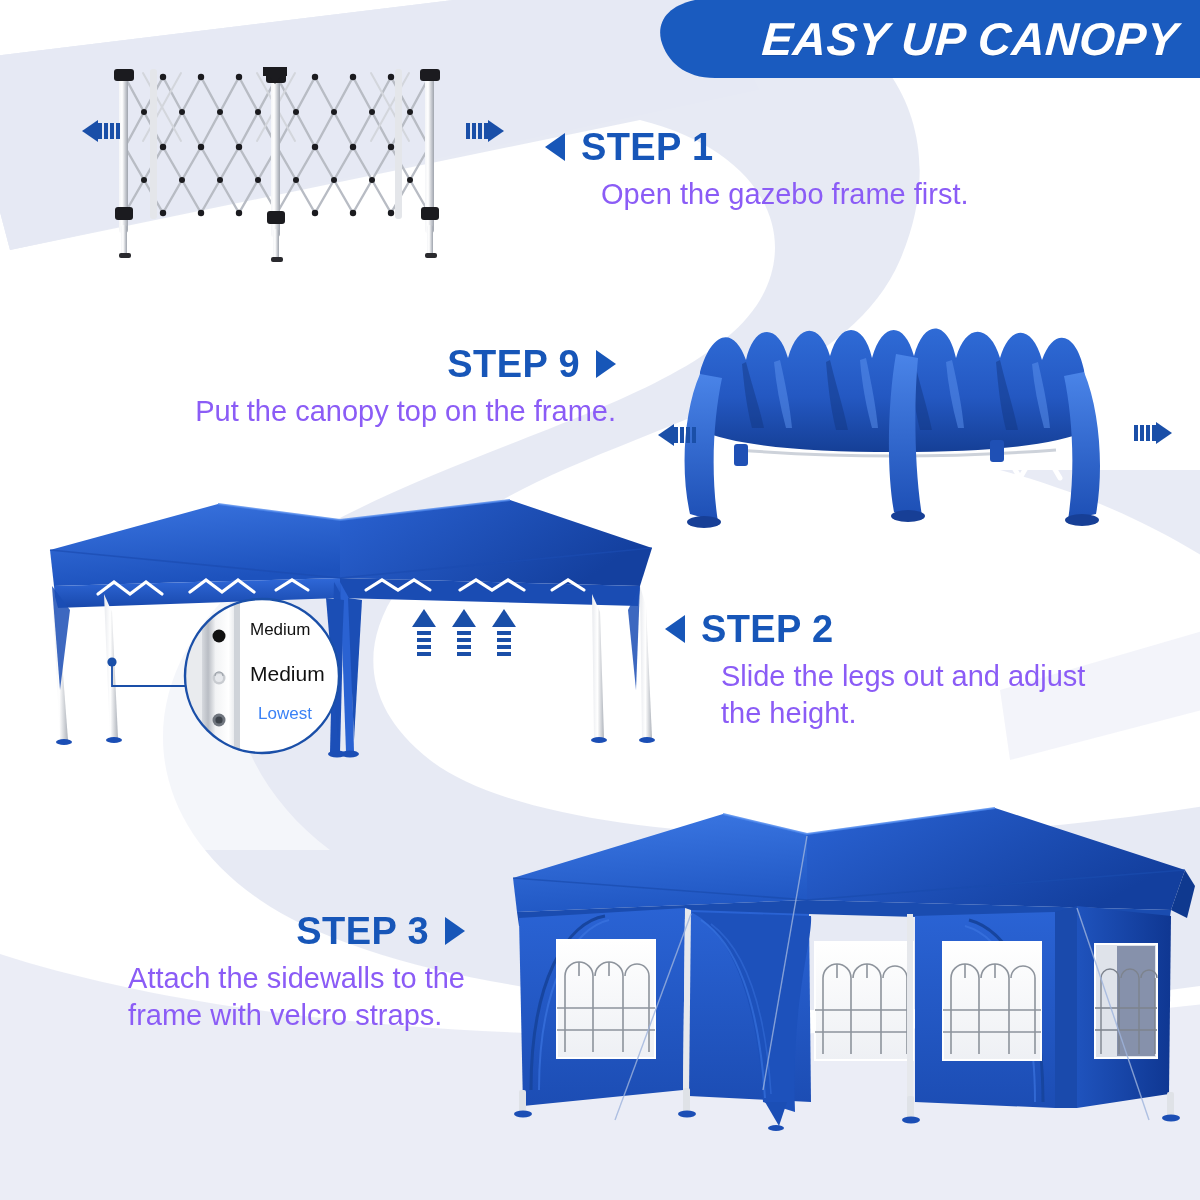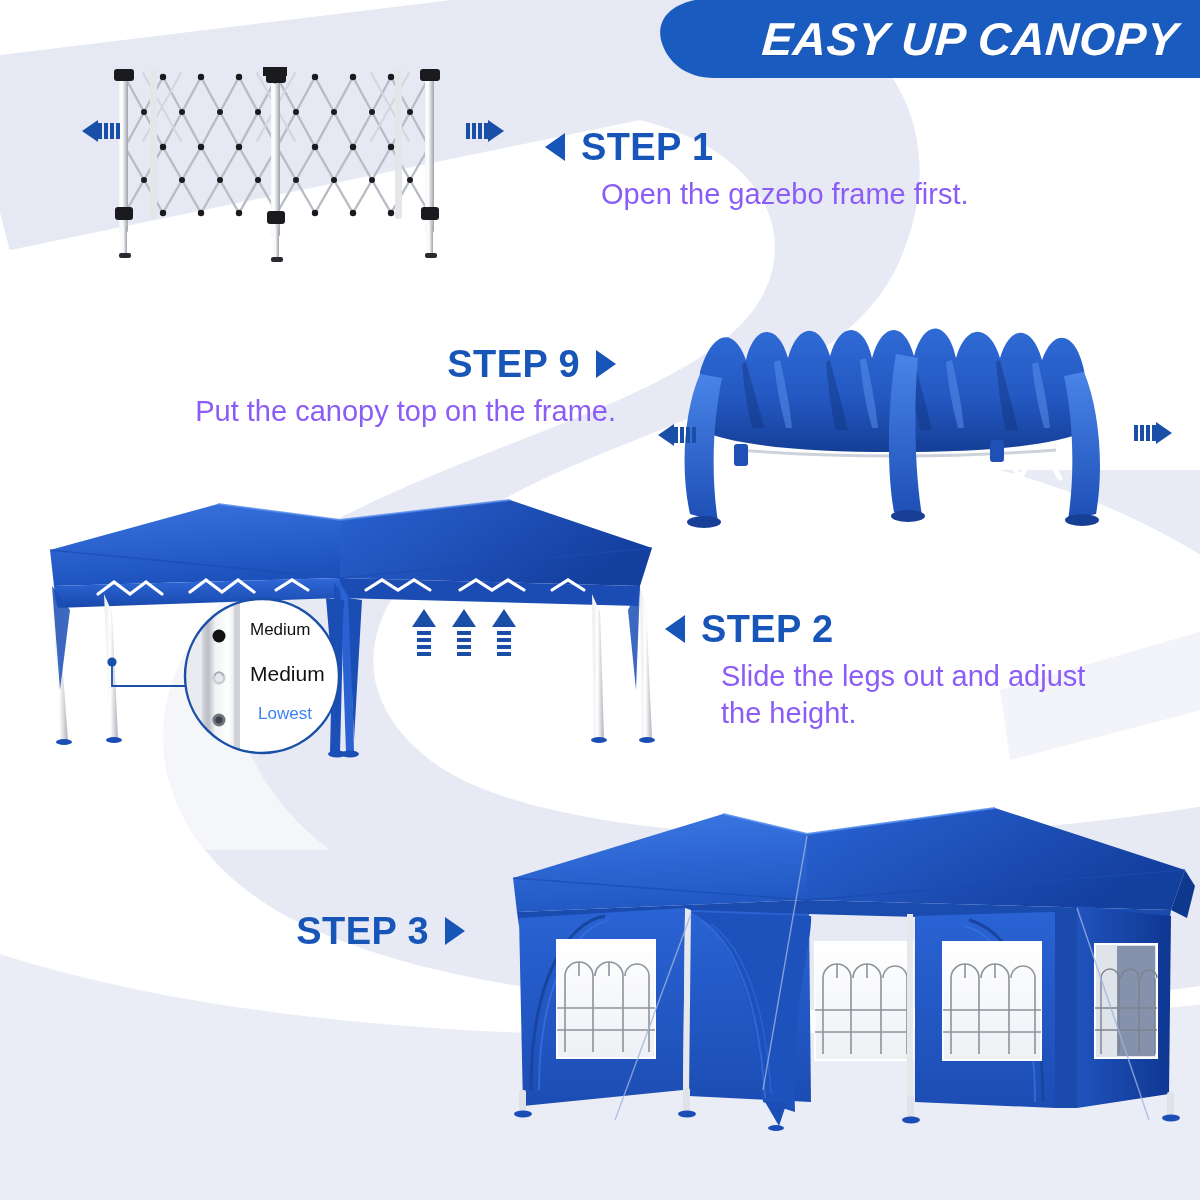--- a/index.html
+++ b/index.html
@@ -676,15 +676,17 @@
       <path d="M582 118 L654 330"></path>
       <path d="M312 46 L268 300"></path>
     </g>
   </svg>
 
   <div class="step align-right" id="step4">
     <div class="step-head">
       <span>STEP 3</span>
       <span class="tri tri-right"></span>
     </div>
+    <div class="step-desc">Attach the sidewalls to the
+frame with velcro straps.</div>
   </div>
 
 </div>
 
 </body></html>

